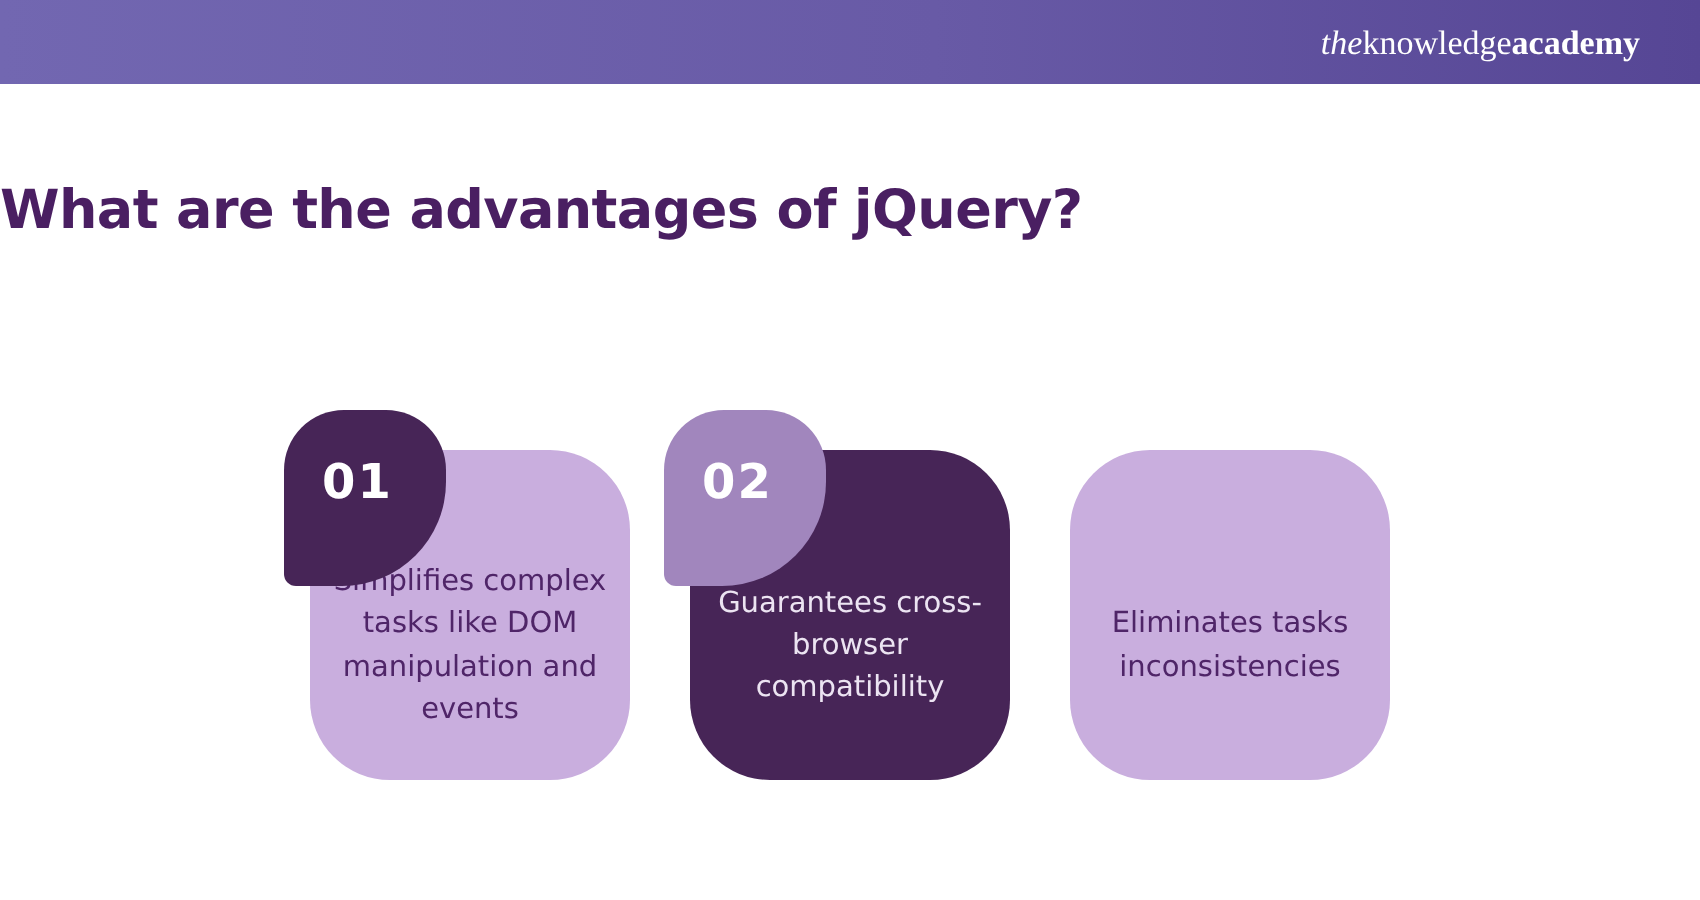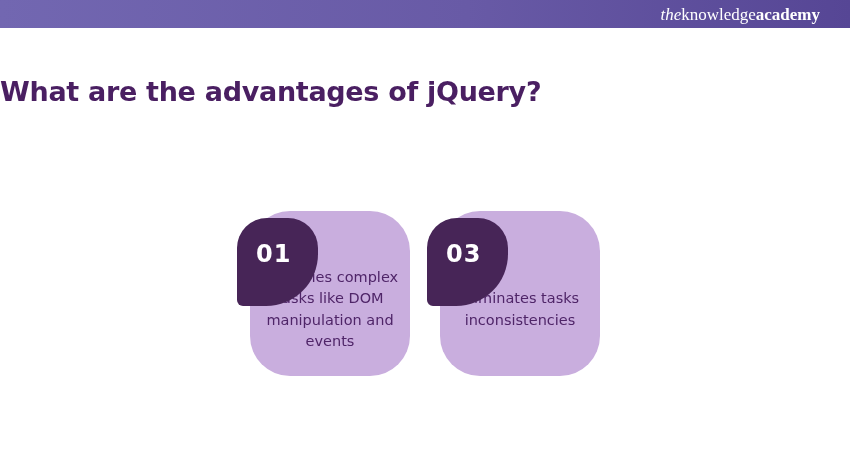--- a/index.html
+++ b/index.html
@@ -17,21 +17,21 @@
   *{margin:0;padding:0;box-sizing:border-box;}
   html,body{width:850px;height:450px;overflow:hidden;}
   body{
     background:var(--page_bg);
     font-family:"DejaVu Sans","Liberation Sans",sans-serif;
     position:relative;
   }
 
   
   .header-bar{
-    height:28px;width:100%;
+    height:42px;width:100%;
     background:linear-gradient(90deg,var(--header_grad_left) 0%,#685aa6 55%,var(--header_grad_right) 100%);
     display:flex;align-items:center;justify-content:flex-end;
     padding-right:30px;
   }
   .brand{
     color:#ffffff;
     font-family:"Liberation Serif","DejaVu Serif",serif;
     font-size:17px;line-height:1;white-space:nowrap;
   }
   .brand .the{font-style:italic;font-weight:400;}
@@ -71,21 +71,20 @@
   }
   .card-wrap.light .card-body{background:var(--card_light_bg);color:var(--text_on_light);}
   .card-wrap.dark  .card-body{background:var(--card_dark_bg);color:var(--text_on_dark);}
 
   .number-badge{
     position:absolute;
     left:-13px;top:-20px;
     width:81px;height:88px;
     border-radius:30px 30px 52px 6px;
     z-index:2;
-    margin-top:27px;
   }
   .card-wrap.light .number-badge{background:var(--badge_dark_bg);}
   .card-wrap.dark  .number-badge{background:var(--badge_light_bg);}
   .number-badge .card-number{
     position:absolute;
     left:19px;top:22px;
     color:#ffffff;
     font-size:24px;
     font-weight:700;
     letter-spacing:1px;
@@ -106,23 +105,28 @@
 
   <div class="card-wrap light">
     <div class="number-badge">
       <span class="card-number">01</span>
     </div>
     <div class="card-body">
       <div class="card-text">Simplifies complex tasks like DOM manipulation and events</div>
     </div>
   </div>
 
+  <div class="card-wrap dark">
+    <div class="number-badge">
+      <span class="card-number">02</span>
+    </div>
+    <div class="card-body">
+      <div class="card-text">Guarantees cross-browser compatibility</div>
+    </div>
+  </div>
 
   <div class="card-wrap light">
-    <div class="number-badge">
-      <span class="card-number">03</span>
-    </div>
     <div class="card-body">
       <div class="card-text">Eliminates tasks inconsistencies</div>
     </div>
   </div>
 
 </div>
 
 </body></html>

